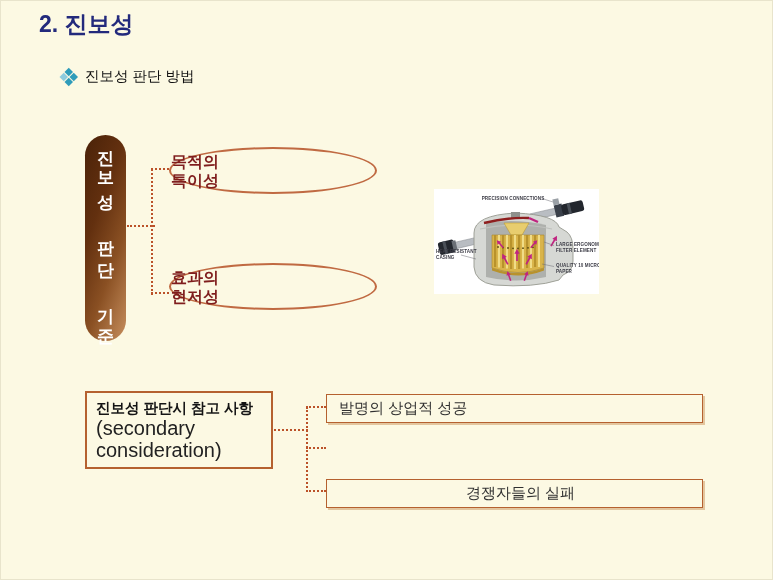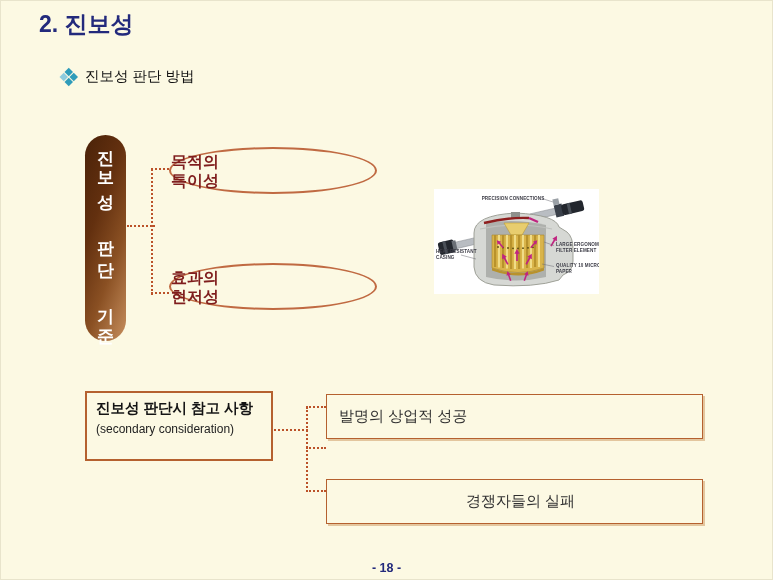--- a/index.html
+++ b/index.html
@@ -117,25 +117,25 @@
     position: absolute;
     left: 84px; top: 390px;
     width: 188px; min-height: 70px;
     border: 2px solid var(--accent-border);
     padding: 5px 14px 5px 9px;
     font-size: 14.5px;
     line-height: 20px;
     color: #141414;
   }
   .sec-box .b { font-weight: bold; margin-top: 44px; }
-  .sec-box .n { font-weight: normal; color: #222; font-size: 12px; }
+  .sec-box .n { font-weight: normal; color: #222; font-size: 20px; }
   .item-box {
     position: absolute;
     left: 325px;
-    width: 377px; height: 45px;
+    width: 377px; height: 29px;
     border: 1.5px solid var(--accent-border);
     box-shadow: 2px 2px 0 #e3c69e;
     display: flex;
     align-items: center;
     padding-left: 12px;
     font-size: 15px;
     color: #303030;
     background: transparent;
   }
   .ib1 { top: 393px; }
@@ -308,15 +308,14 @@
   <div class="dot-h" style="left:305px; top:446px; width:20px;"></div>
   <div class="dot-h" style="left:305px; top:489px; width:20px;"></div>
 
   <div class="item-box ib1">
     <span>발명의 상업적 성공</span>
   </div>
   <div class="item-box ib3">
     <span>경쟁자들의 실패</span>
   </div>
 
-  <div class="page-footer">- 18 -</div>
 
 </div>
 
 </body></html>

